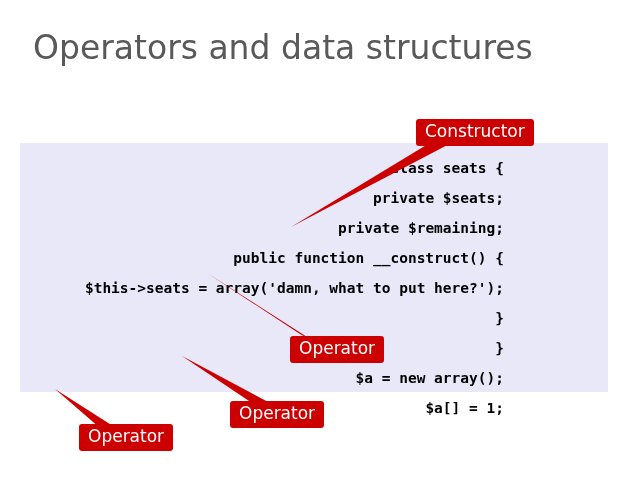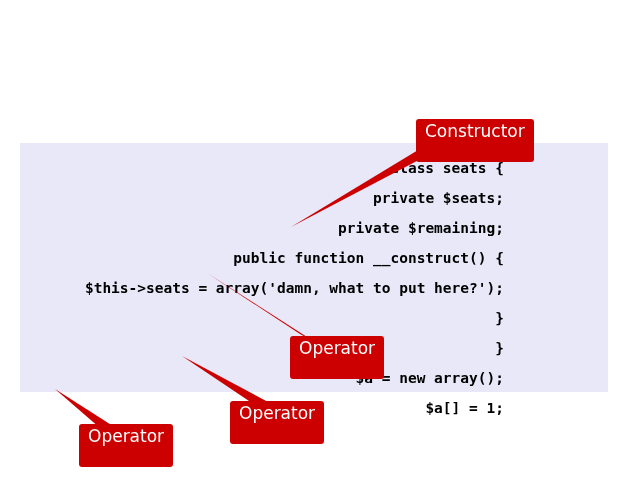--- a/index.html
+++ b/index.html
@@ -50,38 +50,39 @@
     line-height: 30px;
     white-space: pre;
     text-align: right;
   }
   .callout {
     position: absolute;
     background: #cc0000;
     color: #ffffff;
     font-family: "DejaVu Sans", sans-serif;
     font-size: 17px;
-    padding: 4px 9px 22px 9px;
+    padding: 4px 9px 6px 9px;
     border-radius: 3px;
     white-space: nowrap;
     line-height: 1;
   }
   .arrow-layer {
     position: absolute;
     left: 0; top: 0;
     width: 638px;
     height: 478px;
     pointer-events: none;
   }
 </style>
 </head>
 <body>
 
 <div class="slide">
 
+  <div class="slide-title">Operators and data structures</div>
 
   <div class="code-box">
     <div class="code-text">class seats {
   private $seats;
   private $remaining;
   public function __construct() {
     $this-&gt;seats = array('damn, what to put here?');
   }
 }
 $a = new array();

